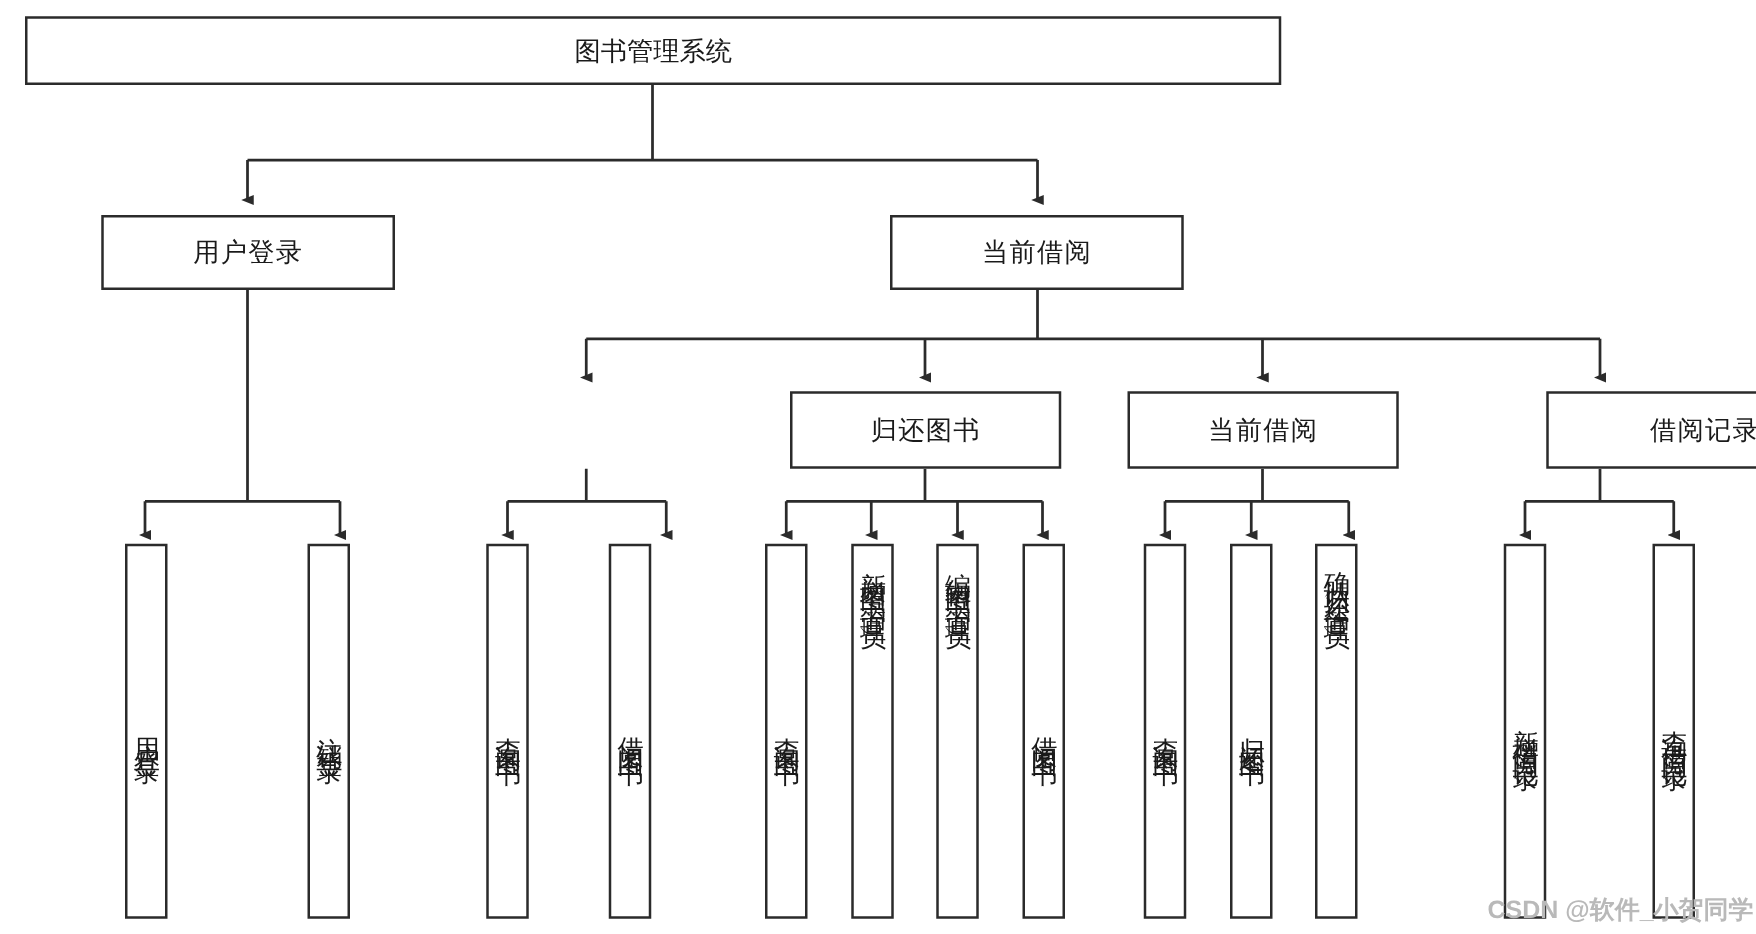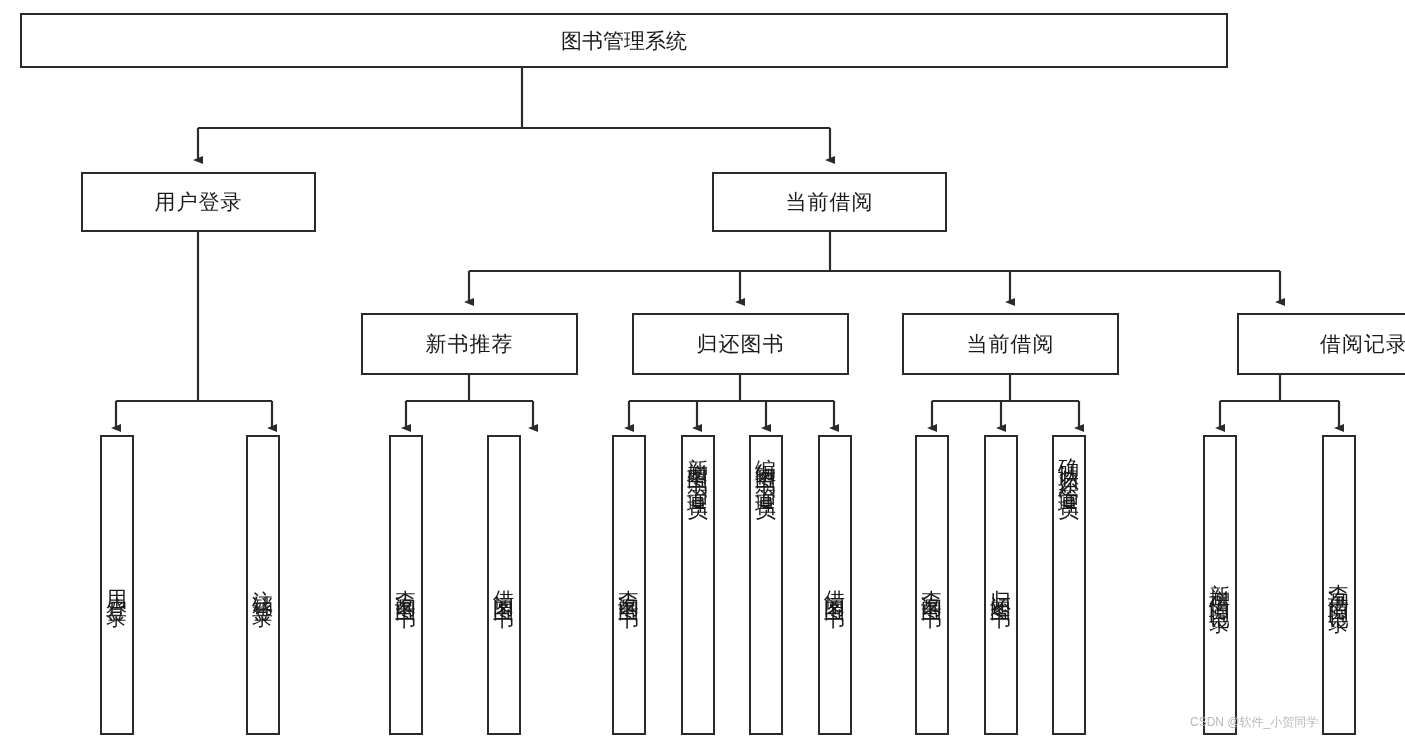--- a/index.html
+++ b/index.html
@@ -16,22 +16,22 @@
   .node.h{font-size:21px;letter-spacing:1px;}
   .node.root{font-size:21px;}
   .node.v{writing-mode:vertical-rl;text-orientation:upright;
           font-size:21px;letter-spacing:6px;line-height:1.0;
           align-items:center;justify-content:center;padding:4px 0;}
   .node.v.toprow{justify-content:flex-start;}
 
   .label{display:block;white-space:nowrap;}
 
   .watermark{position:absolute;left:1190px;top:714px;
-             font-size:12px;color:#b9b9b9;white-space:nowrap;
-             font-family:"Liberation Sans","DejaVu Sans",sans-serif;}
+             font-size:20px;color:#b9b9b9;white-space:nowrap;
+             font-family:"Liberation Sans","DejaVu Sans",sans-serif;font-weight:bold;}
 </style>
 </head>
 <body>
 
 <div id="canvas">
 
   <svg class="edges" viewBox="0 0 1405 747">
     <defs>
       <marker id="arrow" markerWidth="10" markerHeight="10" refX="5" refY="5" orient="auto" markerUnits="userSpaceOnUse">
         <path d="M1,0 L9,0 L5,10 z" fill="#2b2b2b"></path>
@@ -74,34 +74,31 @@
       <path d="M1001,401 L1001,428" marker-end="url(#arrow)"></path>
       <path d="M1079,401 L1079,428" marker-end="url(#arrow)"></path>
 
       <path d="M1280,375 L1280,401"></path>
       <path d="M1220,401 L1339,401"></path>
       <path d="M1220,401 L1220,428" marker-end="url(#arrow)"></path>
       <path d="M1339,401 L1339,428" marker-end="url(#arrow)"></path>
     </g>
   </svg>
 
-  <div class="node root" style="left:20px;top:13px;width:1208px;height:55px;">
+  <div class="node root" style="left:20px;top:13px;width:1005px;height:55px;">
     <span class="label">图书管理系统</span>
   </div>
 
   <div class="node h" style="left:81px;top:172px;width:235px;height:60px;">
     <span class="label">用户登录</span>
   </div>
   <div class="node h" style="left:712px;top:172px;width:235px;height:60px;">
     <span class="label">当前借阅</span>
   </div>
 
-  <div class="node h" style="left:361px;top:313px;width:217px;height:62px;">
-    <span class="label">新书推荐</span>
-  </div>
   <div class="node h" style="left:632px;top:313px;width:217px;height:62px;">
     <span class="label">归还图书</span>
   </div>
   <div class="node h" style="left:902px;top:313px;width:217px;height:62px;">
     <span class="label">当前借阅</span>
   </div>
   <div class="node h" style="left:1237px;top:313px;width:254px;height:62px;">
     <span class="label">借阅记录</span>
   </div>
 

